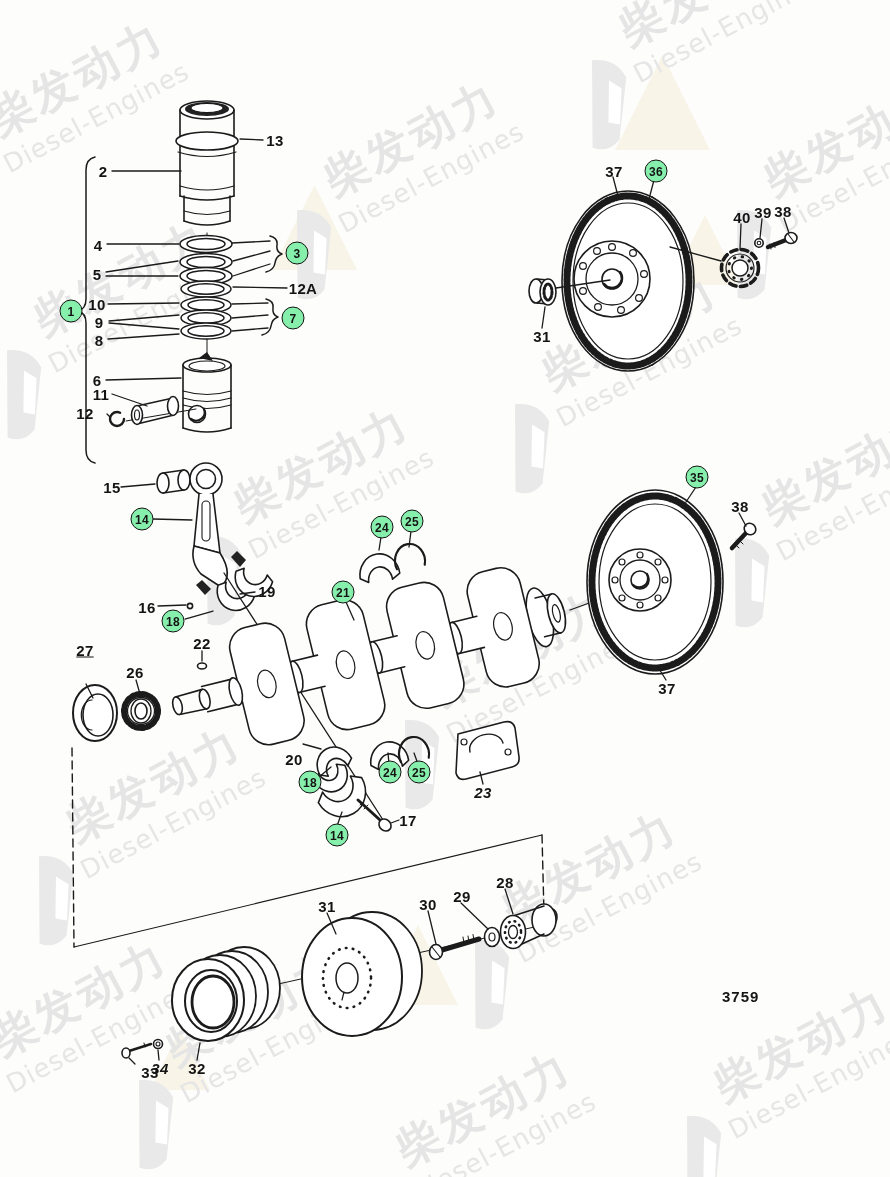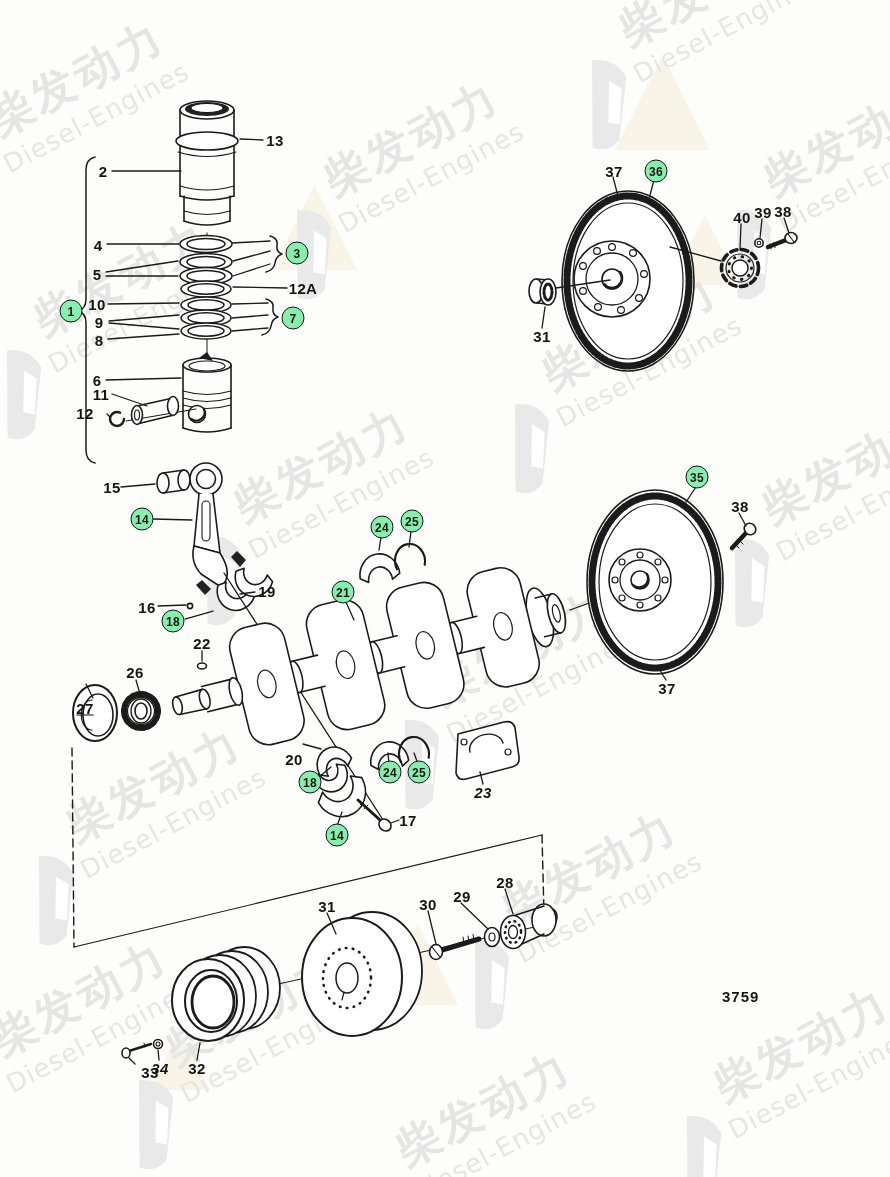--- a/index.html
+++ b/index.html
@@ -518,21 +518,21 @@
     <div class="plabel" style="left: 147px; top: 607px;">16</div>
     <div class="plabel circled" style="left: 173px; top: 621px;">18</div>
     <div class="plabel" style="left: 267px; top: 591px;">19</div>
     <div class="plabel" style="left: 202px; top: 643px; text-align: center;">22</div>
     <div class="plabel circled" style="left: 382px; top: 527px;">24</div>
     <div class="plabel circled" style="left: 412px; top: 521px;">25</div>
     <div class="plabel circled" style="left: 343px; top: 592px;">21</div>
     <div class="plabel circled" style="left: 697px; top: 477px;">35</div>
     <div class="plabel" style="left: 740px; top: 506px;">38</div>
     <div class="plabel" style="left: 667px; top: 688px;">37</div>
-    <div class="plabel" style="left: 85px; top: 708px; text-decoration: underline;">27</div>
+    <div class="plabel" style="left: 85px; top: 650px; text-decoration: underline;">27</div>
     <div class="plabel" style="left: 135px; top: 672px;">26</div>
     <div class="plabel" style="left: 294px; top: 743px; margin-top: 16px;">20</div>
     <div class="plabel circled" style="left: 310px; top: 782px;">18</div>
     <div class="plabel circled" style="left: 390px; top: 772px;">24</div>
     <div class="plabel circled" style="left: 419px; top: 772px;">25</div>
     <div class="plabel circled" style="left: 337px; top: 835px;">14</div>
     <div class="plabel" style="left: 408px; top: 820px;">17</div>
     <div class="plabel" style="left: 483px; top: 792px; font-style: italic;">23</div>
     <div class="plabel" style="left: 327px; top: 906px;">31</div>
     <div class="plabel" style="left: 428px; top: 904px;">30</div>

